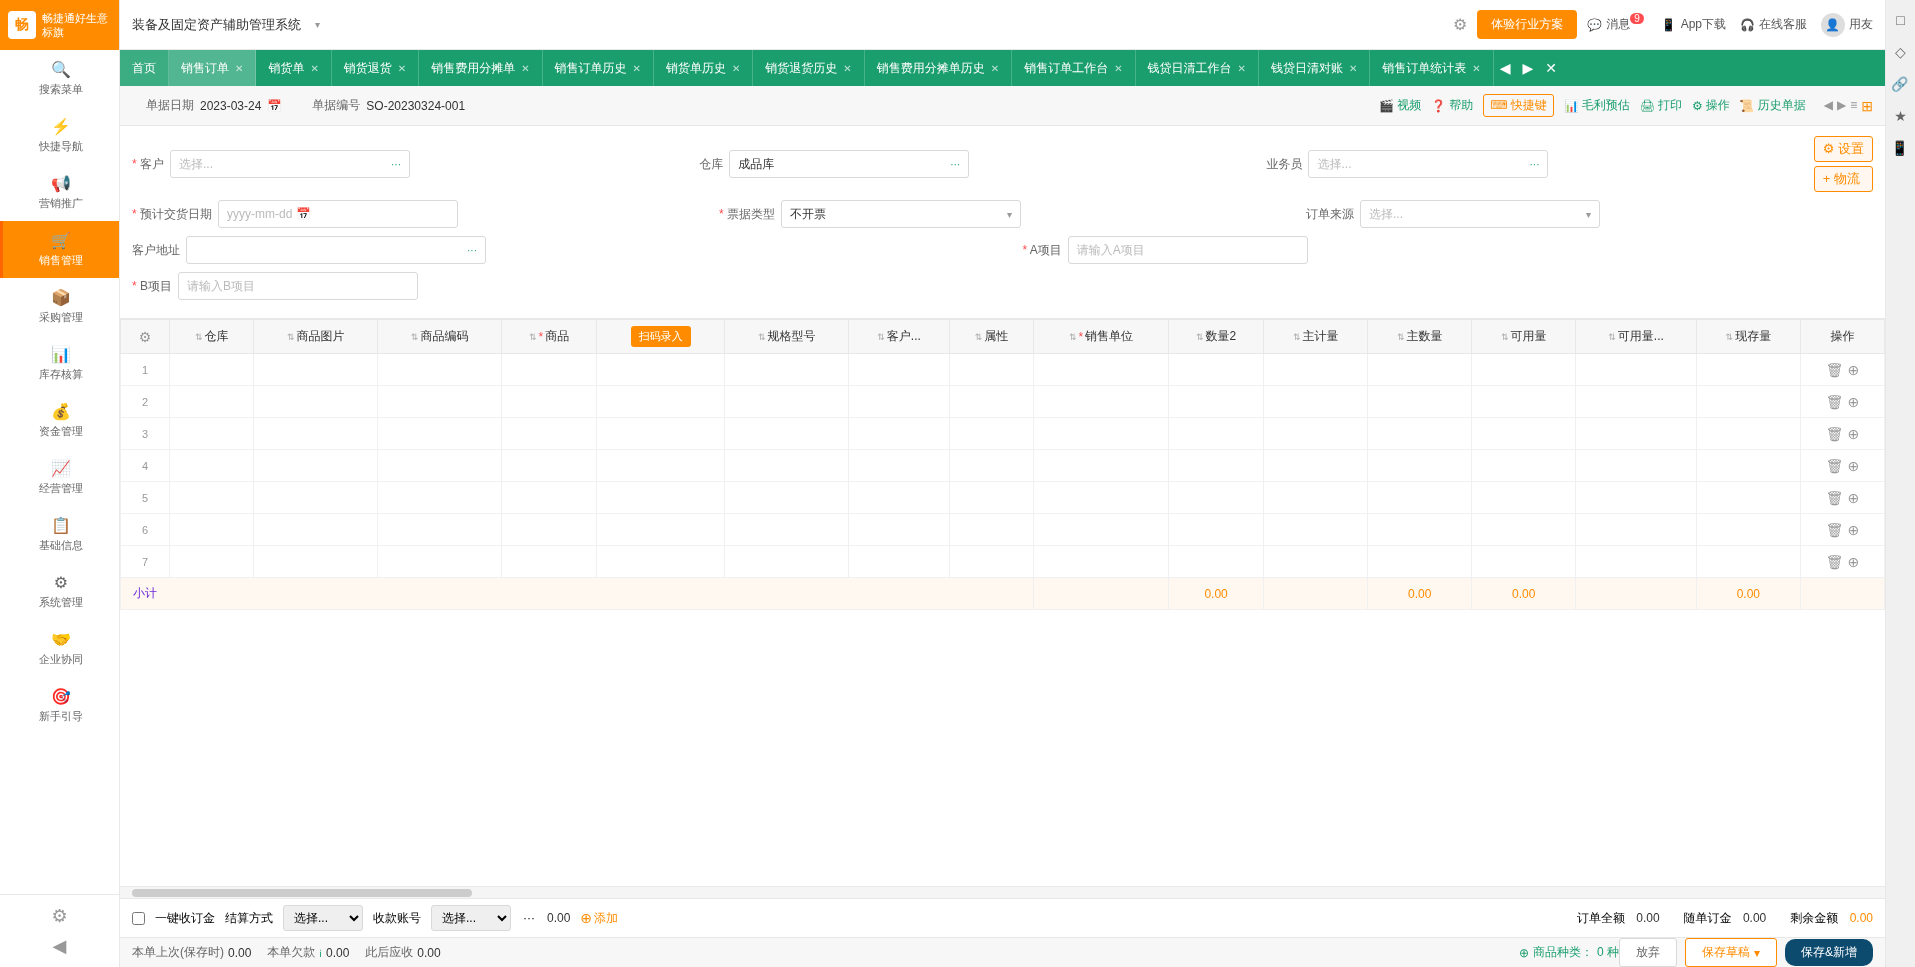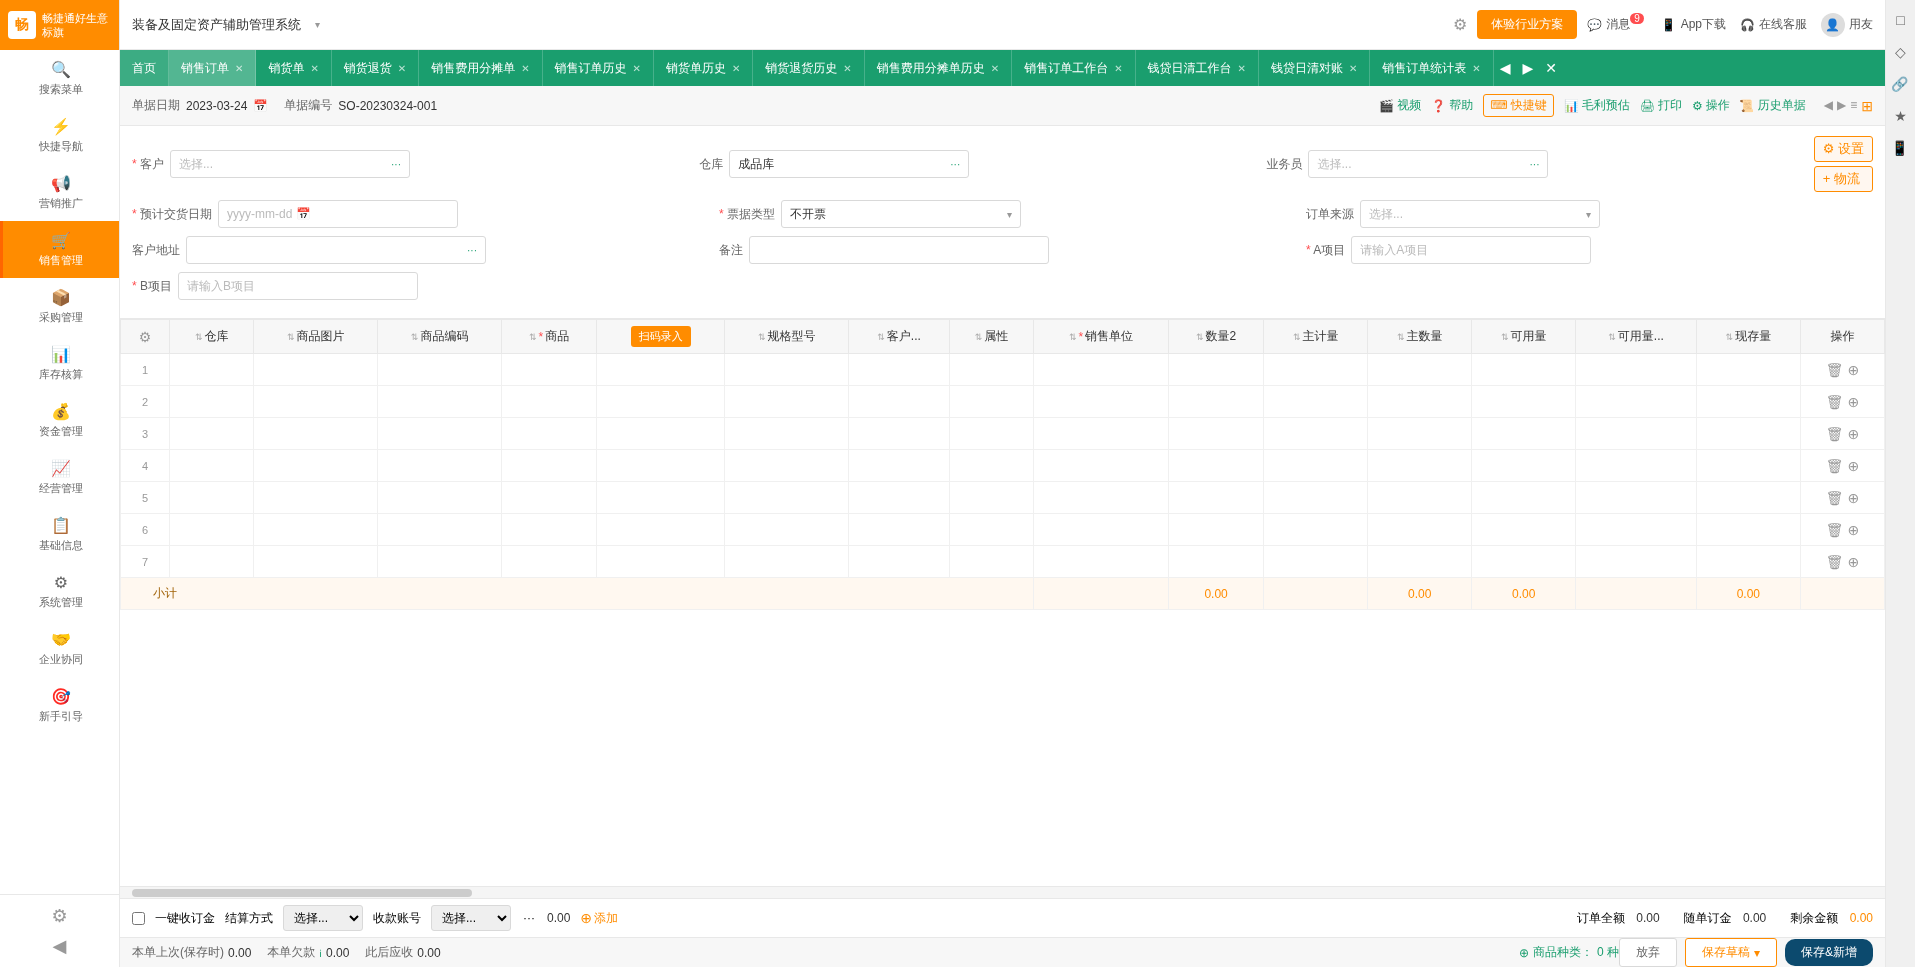--- a/index.html
+++ b/index.html
@@ -39,21 +39,21 @@
     .tab-item.active { background: rgba(255,255,255,0.25); }
     .tab-close { font-size: 10px; opacity: 0.7; margin-left: 2px; }
     .tab-nav-btn { color: #fff; padding: 0 6px; cursor: pointer; font-size: 14px; flex-shrink: 0; }
 
     
     .content { flex: 1; background: #fff; overflow: hidden; display: flex; flex-direction: column; }
 
     
     .form-header { padding: 8px 12px; background: #f7f7f7; border-bottom: 1px solid #e8e8e8; display: flex; align-items: center; gap: 16px; flex-shrink: 0; }
     .form-header-field { display: flex; align-items: center; gap: 6px; font-size: 12px; color: #333; }
-    .form-header-label { color: #666; }
+    .form-header-label { color: #666; margin-left: 14px; }
     .form-header-value { color: #333; font-weight: 500; }
     .form-actions { margin-left: auto; display: flex; align-items: center; gap: 10px; font-size: 12px; color: #1a9e6e; }
     .form-actions-item { display: flex; align-items: center; gap: 3px; cursor: pointer; }
 
     
     .form-body { padding: 10px 12px; border-bottom: 1px solid #e8e8e8; flex-shrink: 0; position: relative; }
     .form-row { display: flex; align-items: center; gap: 0; margin-bottom: 8px; }
     .form-field { display: flex; align-items: center; flex: 1; gap: 6px; }
     .form-field-label { color: #666; font-size: 12px; white-space: nowrap; }
     .form-field-label.required::before { content: '* '; color: #ff4d4f; }
@@ -78,21 +78,21 @@
     .data-table th .required-star { color: #ff4d4f; }
     .data-table td { padding: 4px 8px; border: 1px solid #f0f0f0; text-align: center; height: 32px; color: #333; }
     .row-num { color: #999; font-size: 11px; }
     .scan-btn { background: #ff8c00; color: #fff; border: none; padding: 3px 8px; border-radius: 3px; font-size: 11px; cursor: pointer; }
     .th-sort { display: flex; align-items: center; justify-content: center; gap: 2px; }
     .sort-icon { font-size: 9px; color: #aaa; }
     .table-ops { display: flex; align-items: center; justify-content: center; gap: 4px; }
     .op-btn { color: #999; cursor: pointer; font-size: 14px; }
     .subtotal-row { background: #fff8f0; font-weight: 500; }
     .subtotal-row td { color: #ff8c00; padding: 6px 8px; }
-    .subtotal-label { color: #a16207; font-size: 12px; margin-left: 20px; }
+    .subtotal-label { color: #6d28d9; font-size: 12px; }
 
     
     .scroll-bar-area { height: 12px; background: #f5f5f5; border-top: 1px solid #e8e8e8; }
 
     
     .footer-payment { padding: 6px 12px; border-top: 1px solid #e8e8e8; display: flex; align-items: center; gap: 10px; font-size: 12px; background: #fff; flex-shrink: 0; }
     .footer-checkbox { accent-color: #ff8c00; }
     .footer-select { border: 1px solid #d9d9d9; border-radius: 3px; padding: 3px 6px; font-size: 12px; height: 26px; min-width: 80px; }
     .footer-amount { color: #333; }
     .add-btn { color: #ff8c00; cursor: pointer; display: flex; align-items: center; gap: 2px; }
@@ -373,24 +373,20 @@
       </div>
 
       <div class="form-row">
         <div class="form-field">
           <span class="form-field-label">客户地址</span>
           <div class="form-field-input wide" style="min-width:300px;">
             <span class="ellipsis">···</span>
           </div>
         </div>
         <div class="form-field-divider"></div>
-        <div class="form-field">
-          <span class="form-field-label">备注</span>
-          <div class="form-field-input wide" style="min-width:300px;"></div>
-        </div>
         <div class="form-field-divider"></div>
         <div class="form-field">
           <span class="form-field-label required">A项目</span>
           <div class="form-field-input wide">
             <span class="placeholder">请输入A项目</span>
           </div>
         </div>
       </div>
 
       <div class="form-row">

